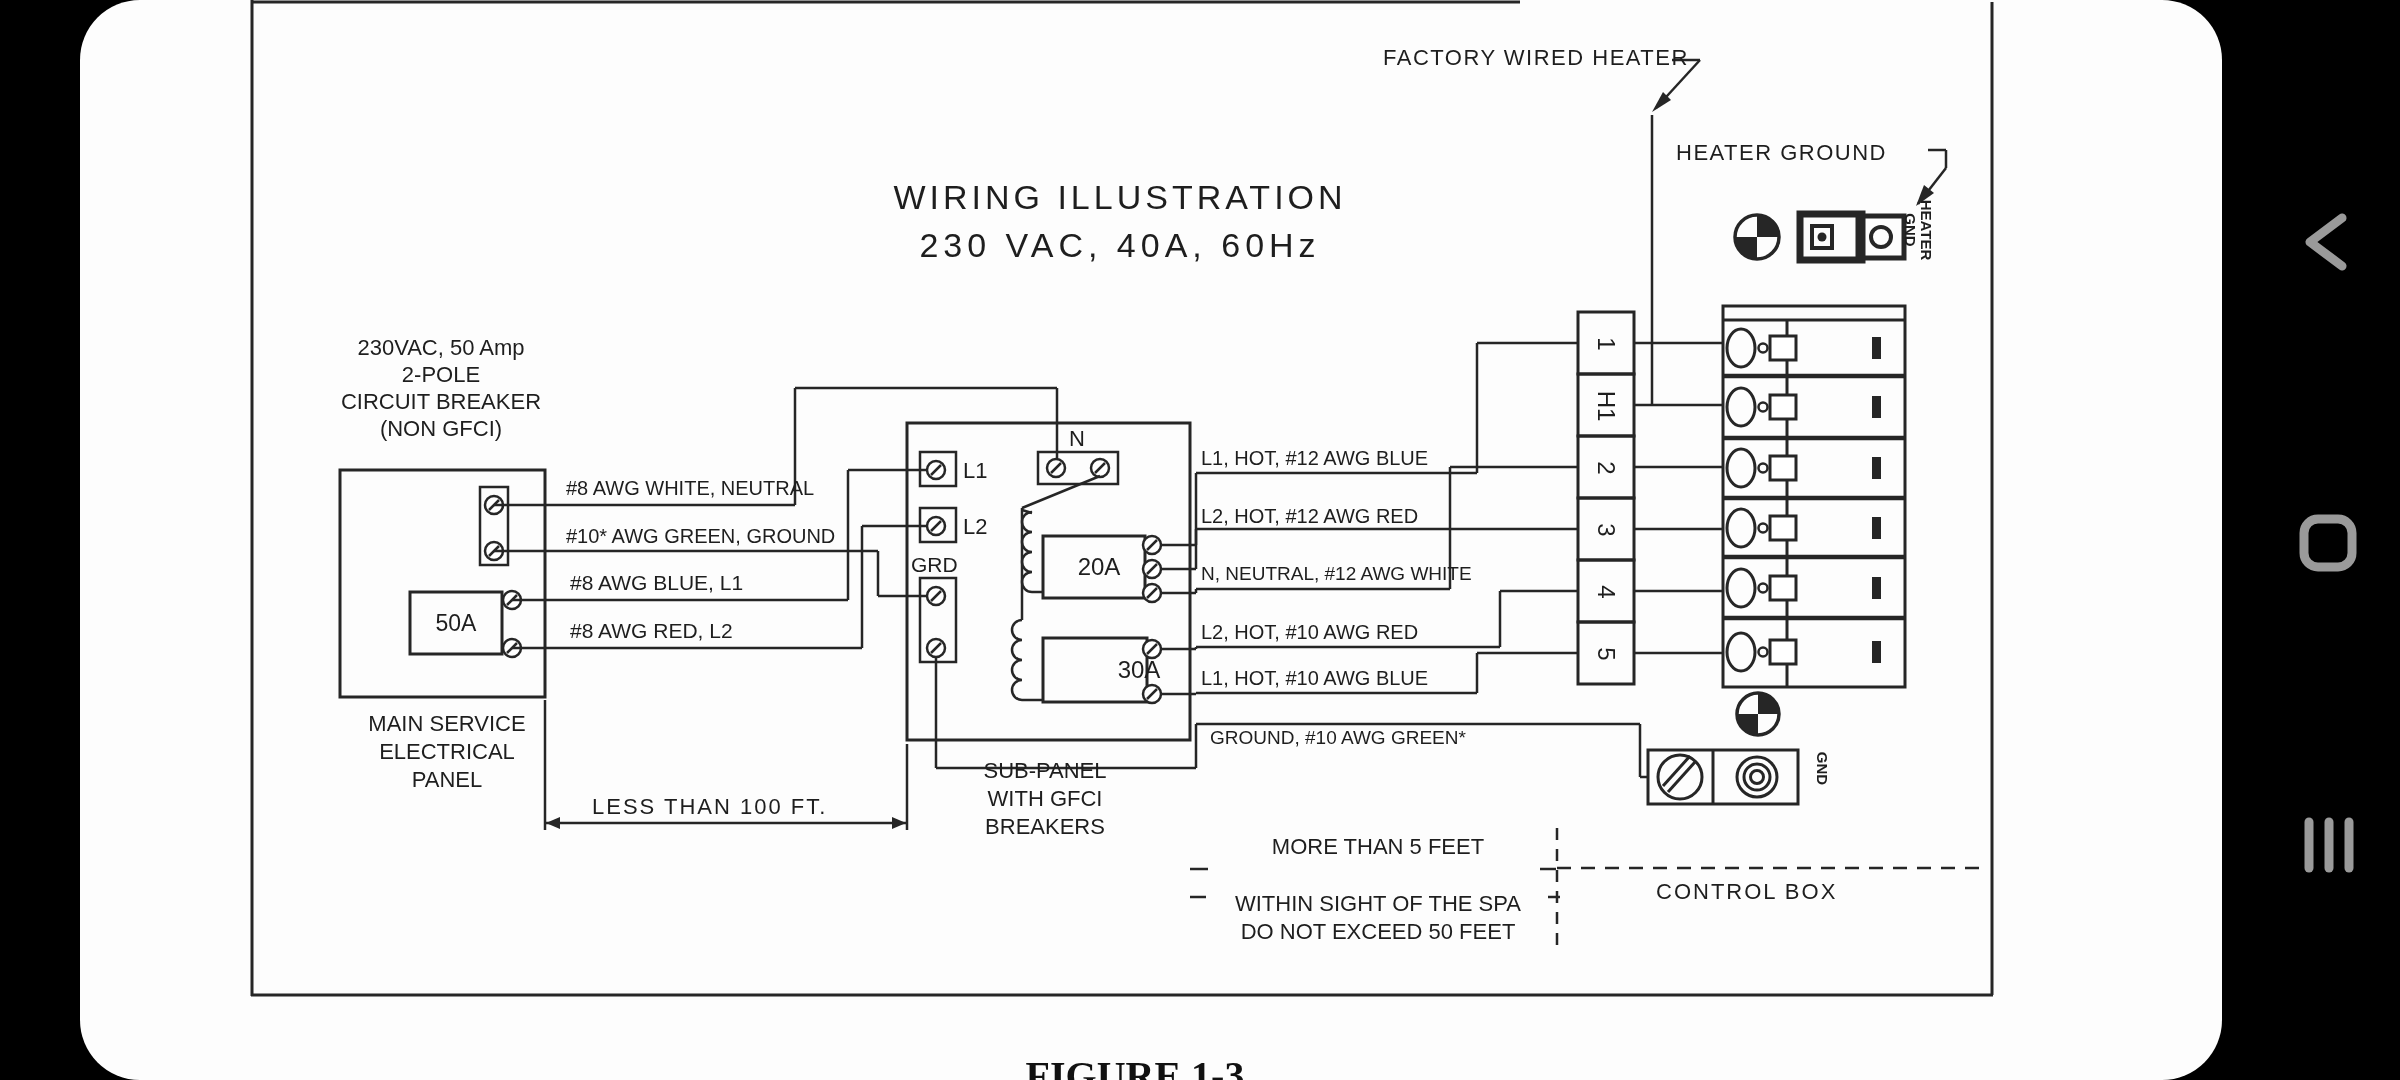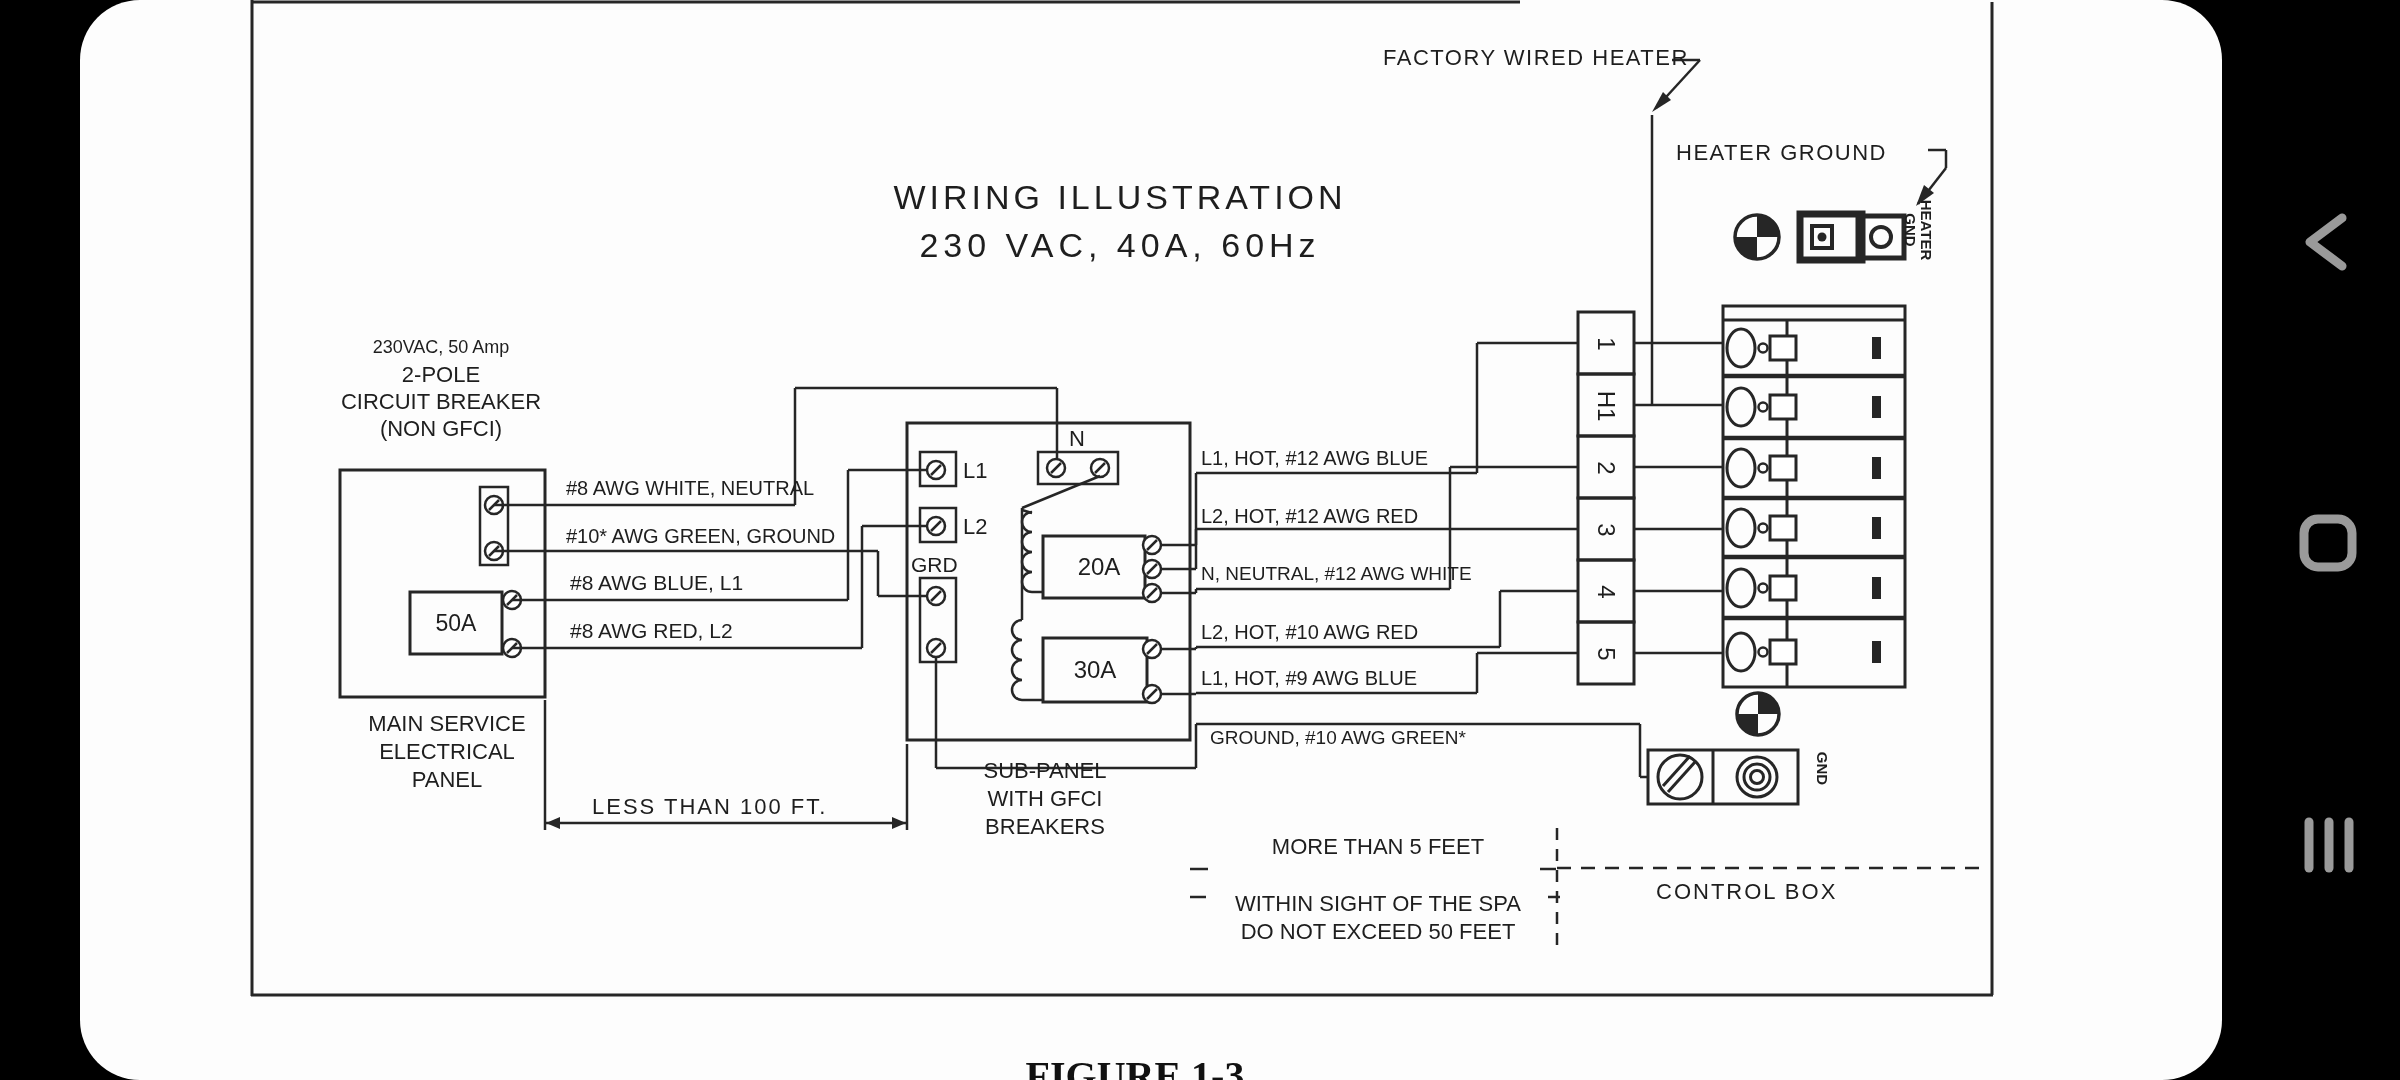--- a/index.html
+++ b/index.html
@@ -237,21 +237,21 @@
     </g>
   </svg>
 
   <div class="t c" style="left:880px;top:178px;width:480px;font-size:34px;letter-spacing:4px;">WIRING ILLUSTRATION</div>
   <div class="t c" style="left:880px;top:226px;width:480px;font-size:34px;letter-spacing:5px;">230 VAC, 40A, 60Hz</div>
 
   <div class="t" style="left:1383px;top:45px;font-size:22px;letter-spacing:1.5px;">FACTORY WIRED HEATER</div>
   <div class="t" style="left:1676px;top:140px;font-size:22px;letter-spacing:1.5px;">HEATER GROUND</div>
   <div class="t rot c" style="left:1876px;top:214px;width:84px;font-size:15px;font-weight:bold;line-height:16px;">HEATER GND</div>
 
-  <div class="t c" style="left:318px;top:334px;width:246px;font-size:18px;line-height:27px;">230VAC, 50 Amp</div>
+  <div class="t c" style="left:318px;top:334px;width:246px;font-size:22px;line-height:27px;">230VAC, 50 Amp</div>
   <div class="t c" style="left:318px;top:361px;width:246px;font-size:22px;line-height:27px;">2-POLE</div>
   <div class="t c" style="left:318px;top:388px;width:246px;font-size:22px;line-height:27px;">CIRCUIT BREAKER</div>
   <div class="t c" style="left:318px;top:415px;width:246px;font-size:22px;line-height:27px;">(NON GFCI)</div>
 
   <div class="t c" style="left:410px;top:610px;width:92px;font-size:23px;">50A</div>
 
   <div class="t" style="left:566px;top:477px;font-size:20px;">#8 AWG WHITE, NEUTRAL</div>
   <div class="t" style="left:566px;top:525px;font-size:20px;">#10* AWG GREEN, GROUND</div>
   <div class="t" style="left:570px;top:571px;font-size:21px;">#8 AWG BLUE, L1</div>
   <div class="t" style="left:570px;top:619px;font-size:21px;">#8 AWG RED, L2</div>
@@ -260,31 +260,31 @@
   <div class="t c" style="left:347px;top:738px;width:200px;font-size:22px;line-height:28px;">ELECTRICAL</div>
   <div class="t c" style="left:347px;top:766px;width:200px;font-size:22px;line-height:28px;">PANEL</div>
 
   <div class="t" style="left:592px;top:794px;font-size:22px;letter-spacing:2px;">LESS THAN 100 FT.</div>
 
   <div class="t" style="left:963px;top:458px;font-size:22px;">L1</div>
   <div class="t" style="left:963px;top:514px;font-size:22px;">L2</div>
   <div class="t" style="left:911px;top:553px;font-size:21px;">GRD</div>
   <div class="t" style="left:1069px;top:426px;font-size:22px;">N</div>
   <div class="t c" style="left:1043px;top:553px;width:112px;font-size:24px;">20A</div>
-  <div class="t c" style="left:1043px;top:656px;width:104px;font-size:24px;">30A</div>
+  <div class="t c" style="left:1043px;top:656px;width:104px;font-size:24px;padding-left:44px;">30A</div>
 
   <div class="t c" style="left:954px;top:757px;width:182px;font-size:22px;line-height:28px;">SUB-PANEL</div>
   <div class="t c" style="left:954px;top:785px;width:182px;font-size:22px;line-height:28px;">WITH GFCI</div>
   <div class="t c" style="left:954px;top:813px;width:182px;font-size:22px;line-height:28px;">BREAKERS</div>
 
   <div class="t" style="left:1201px;top:447px;font-size:20px;">L1, HOT, #12 AWG BLUE</div>
   <div class="t" style="left:1201px;top:505px;font-size:20px;">L2, HOT, #12 AWG RED</div>
   <div class="t" style="left:1201px;top:563px;font-size:19px;">N, NEUTRAL, #12 AWG WHITE</div>
   <div class="t" style="left:1201px;top:621px;font-size:20px;">L2, HOT, #10 AWG RED</div>
-  <div class="t" style="left:1201px;top:667px;font-size:20px;">L1, HOT, #9 AWG BLUE</div>
+  <div class="t" style="left:1201px;top:667px;font-size:20px;">L1, HOT, #10 AWG BLUE</div>
 
   <div class="t" style="left:1210px;top:727px;font-size:19px;">GROUND, #10 AWG GREEN*</div>
 
   <div class="t rot" style="left:1577px;top:330px;width:58px;font-size:24px;">1</div>
   <div class="t rot" style="left:1577px;top:392px;width:58px;font-size:24px;">H1</div>
   <div class="t rot" style="left:1577px;top:454px;width:58px;font-size:24px;">2</div>
   <div class="t rot" style="left:1577px;top:516px;width:58px;font-size:24px;">3</div>
   <div class="t rot" style="left:1577px;top:578px;width:58px;font-size:24px;">4</div>
   <div class="t rot" style="left:1577px;top:640px;width:58px;font-size:24px;">5</div>
 

